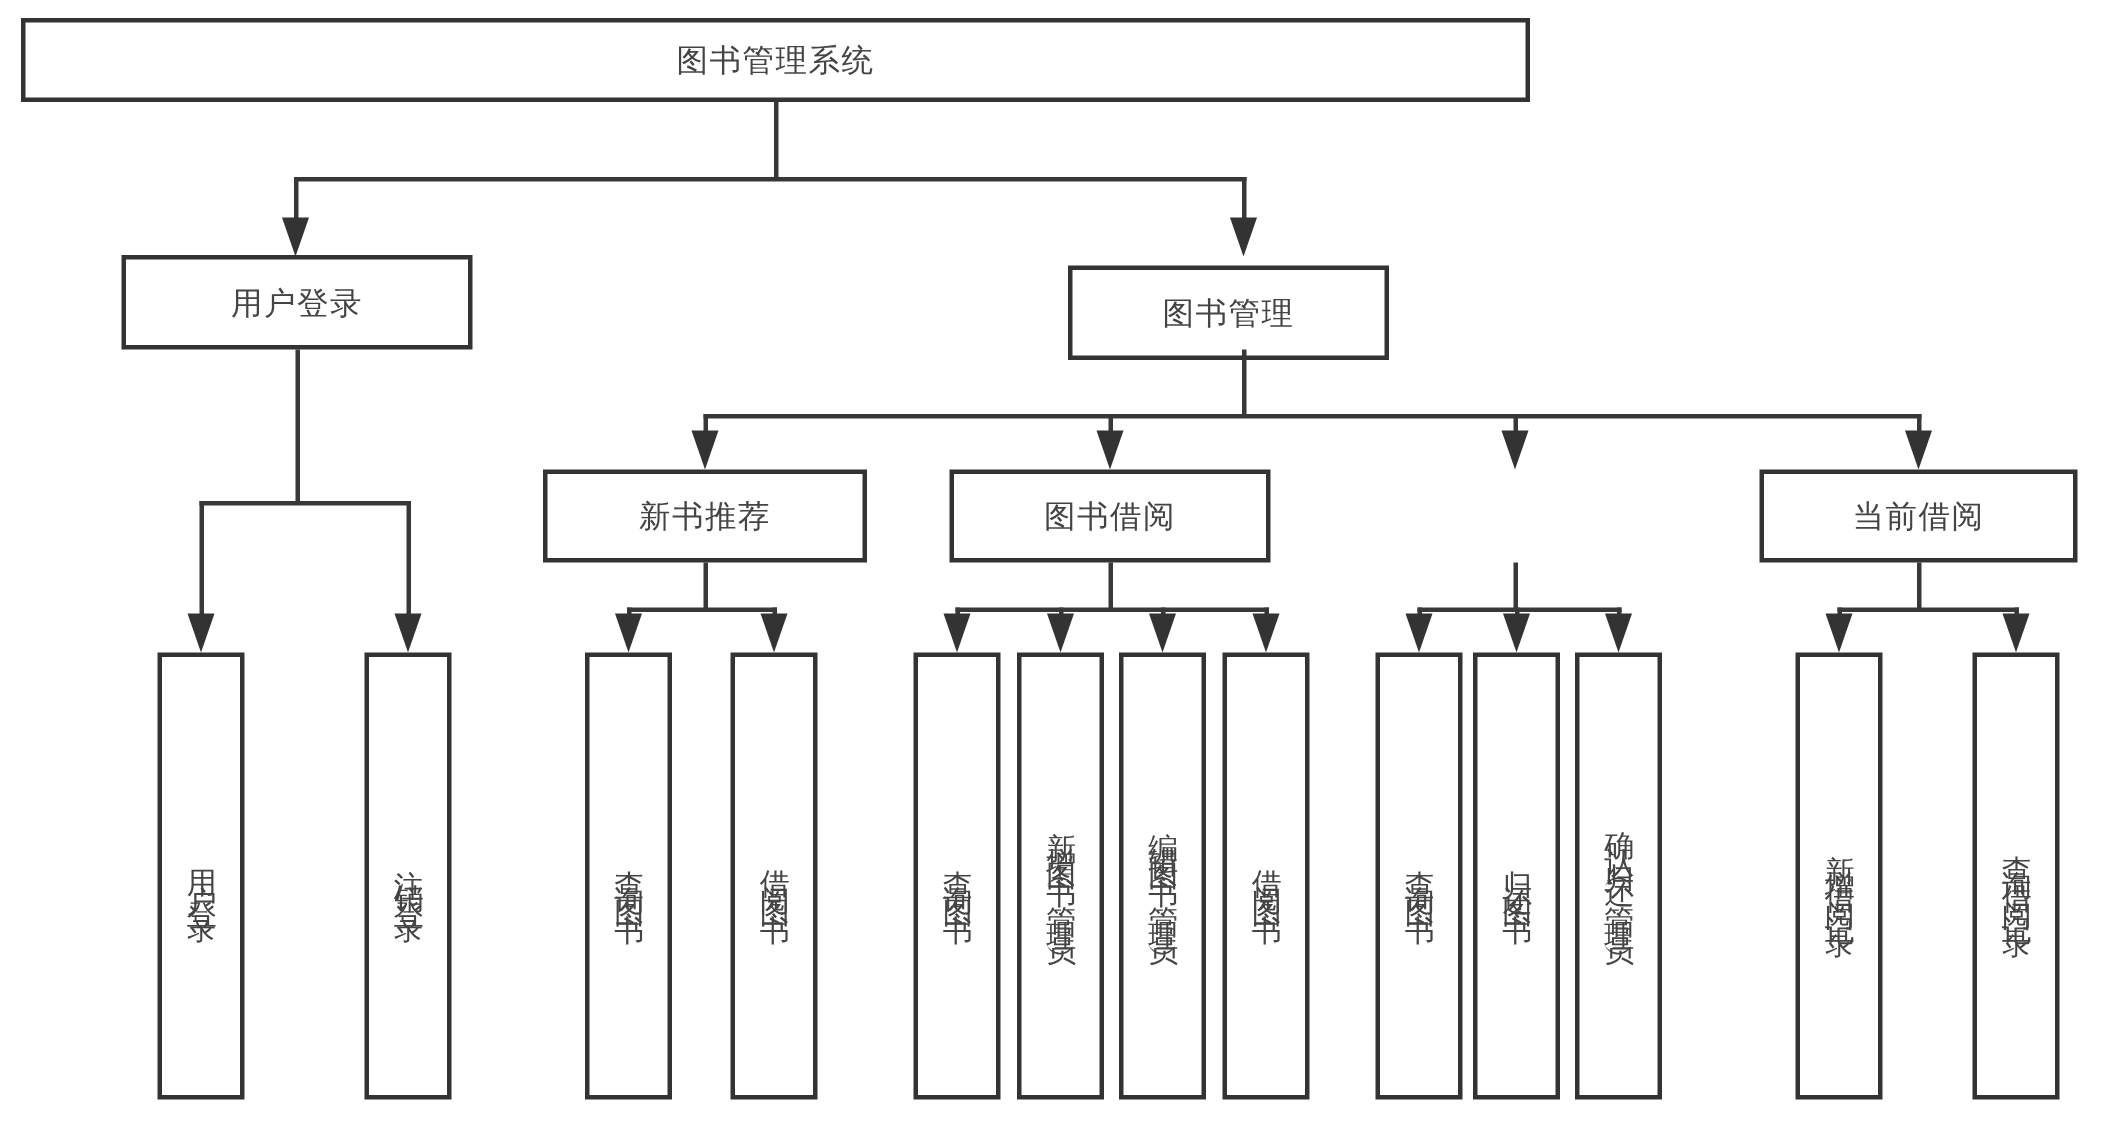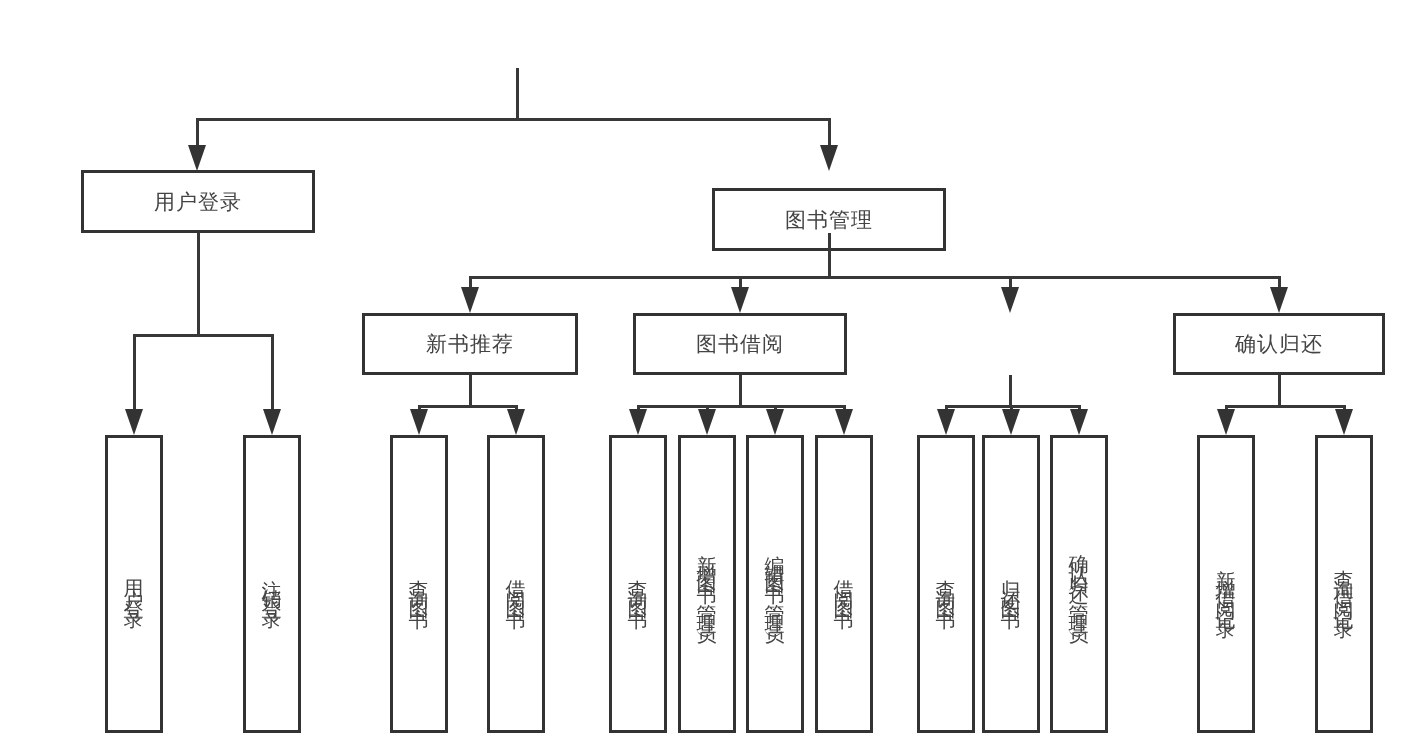--- a/index.html
+++ b/index.html
@@ -49,34 +49,37 @@
     color:#c9c9c9;
     letter-spacing:1px;
     z-index:5;
   }
 </style>
 </head>
 <body>
 
 <div id="stage">
 
+  <div class="hbox" style="left:14px;top:12px;width:1006px;height:56px;">
+    <span>图书管理系统</span>
+  </div>
 
   <div>
     <div class="vline" style="left:516px;top:68px;height:51px;"></div>
     <div class="hline" style="left:196px;top:118px;width:635px;"></div>
     <div class="vline" style="left:196px;top:118px;height:30px;"></div>
     <div class="vline" style="left:828px;top:118px;height:30px;"></div>
     <div class="arrow" style="left:188px;top:145px;"></div>
     <div class="arrow" style="left:820px;top:145px;"></div>
   </div>
 
   <div class="hbox" style="left:81px;top:170px;width:234px;height:63px;">
     <span>用户登录</span>
   </div>
-  <div class="hbox" style="left:712px;top:188px;width:234px;height:63px;">
+  <div class="hbox" style="left:712px;top:177px;width:214px;height:63px;">
     <span>图书管理</span>
   </div>
 
   <div>
     <div class="vline" style="left:197px;top:233px;height:103px;"></div>
     <div class="hline" style="left:133px;top:334px;width:141px;"></div>
     <div class="vline" style="left:133px;top:334px;height:77px;"></div>
     <div class="vline" style="left:271px;top:334px;height:77px;"></div>
     <div class="arrow" style="left:125px;top:409px;"></div>
     <div class="arrow" style="left:263px;top:409px;"></div>
@@ -95,21 +98,21 @@
     <div class="arrow" style="left:1270px;top:287px;"></div>
   </div>
 
   <div class="hbox" style="left:633px;top:313px;width:214px;height:62px;">
     <span>图书借阅</span>
   </div>
   <div class="hbox" style="left:362px;top:313px;width:216px;height:62px;">
     <span>新书推荐</span>
   </div>
   <div class="hbox" style="left:1173px;top:313px;width:212px;height:62px;">
-    <span>确认归还</span>
+    <span>当前借阅</span>
   </div>
 
   <div>
     <div class="vline" style="left:469px;top:375px;height:32px;"></div>
     <div class="hline" style="left:418px;top:405px;width:100px;"></div>
     <div class="vline" style="left:418px;top:405px;height:8px;"></div>
     <div class="vline" style="left:515px;top:405px;height:8px;"></div>
     <div class="arrow" style="left:410px;top:409px;"></div>
     <div class="arrow" style="left:507px;top:409px;"></div>
   </div>

